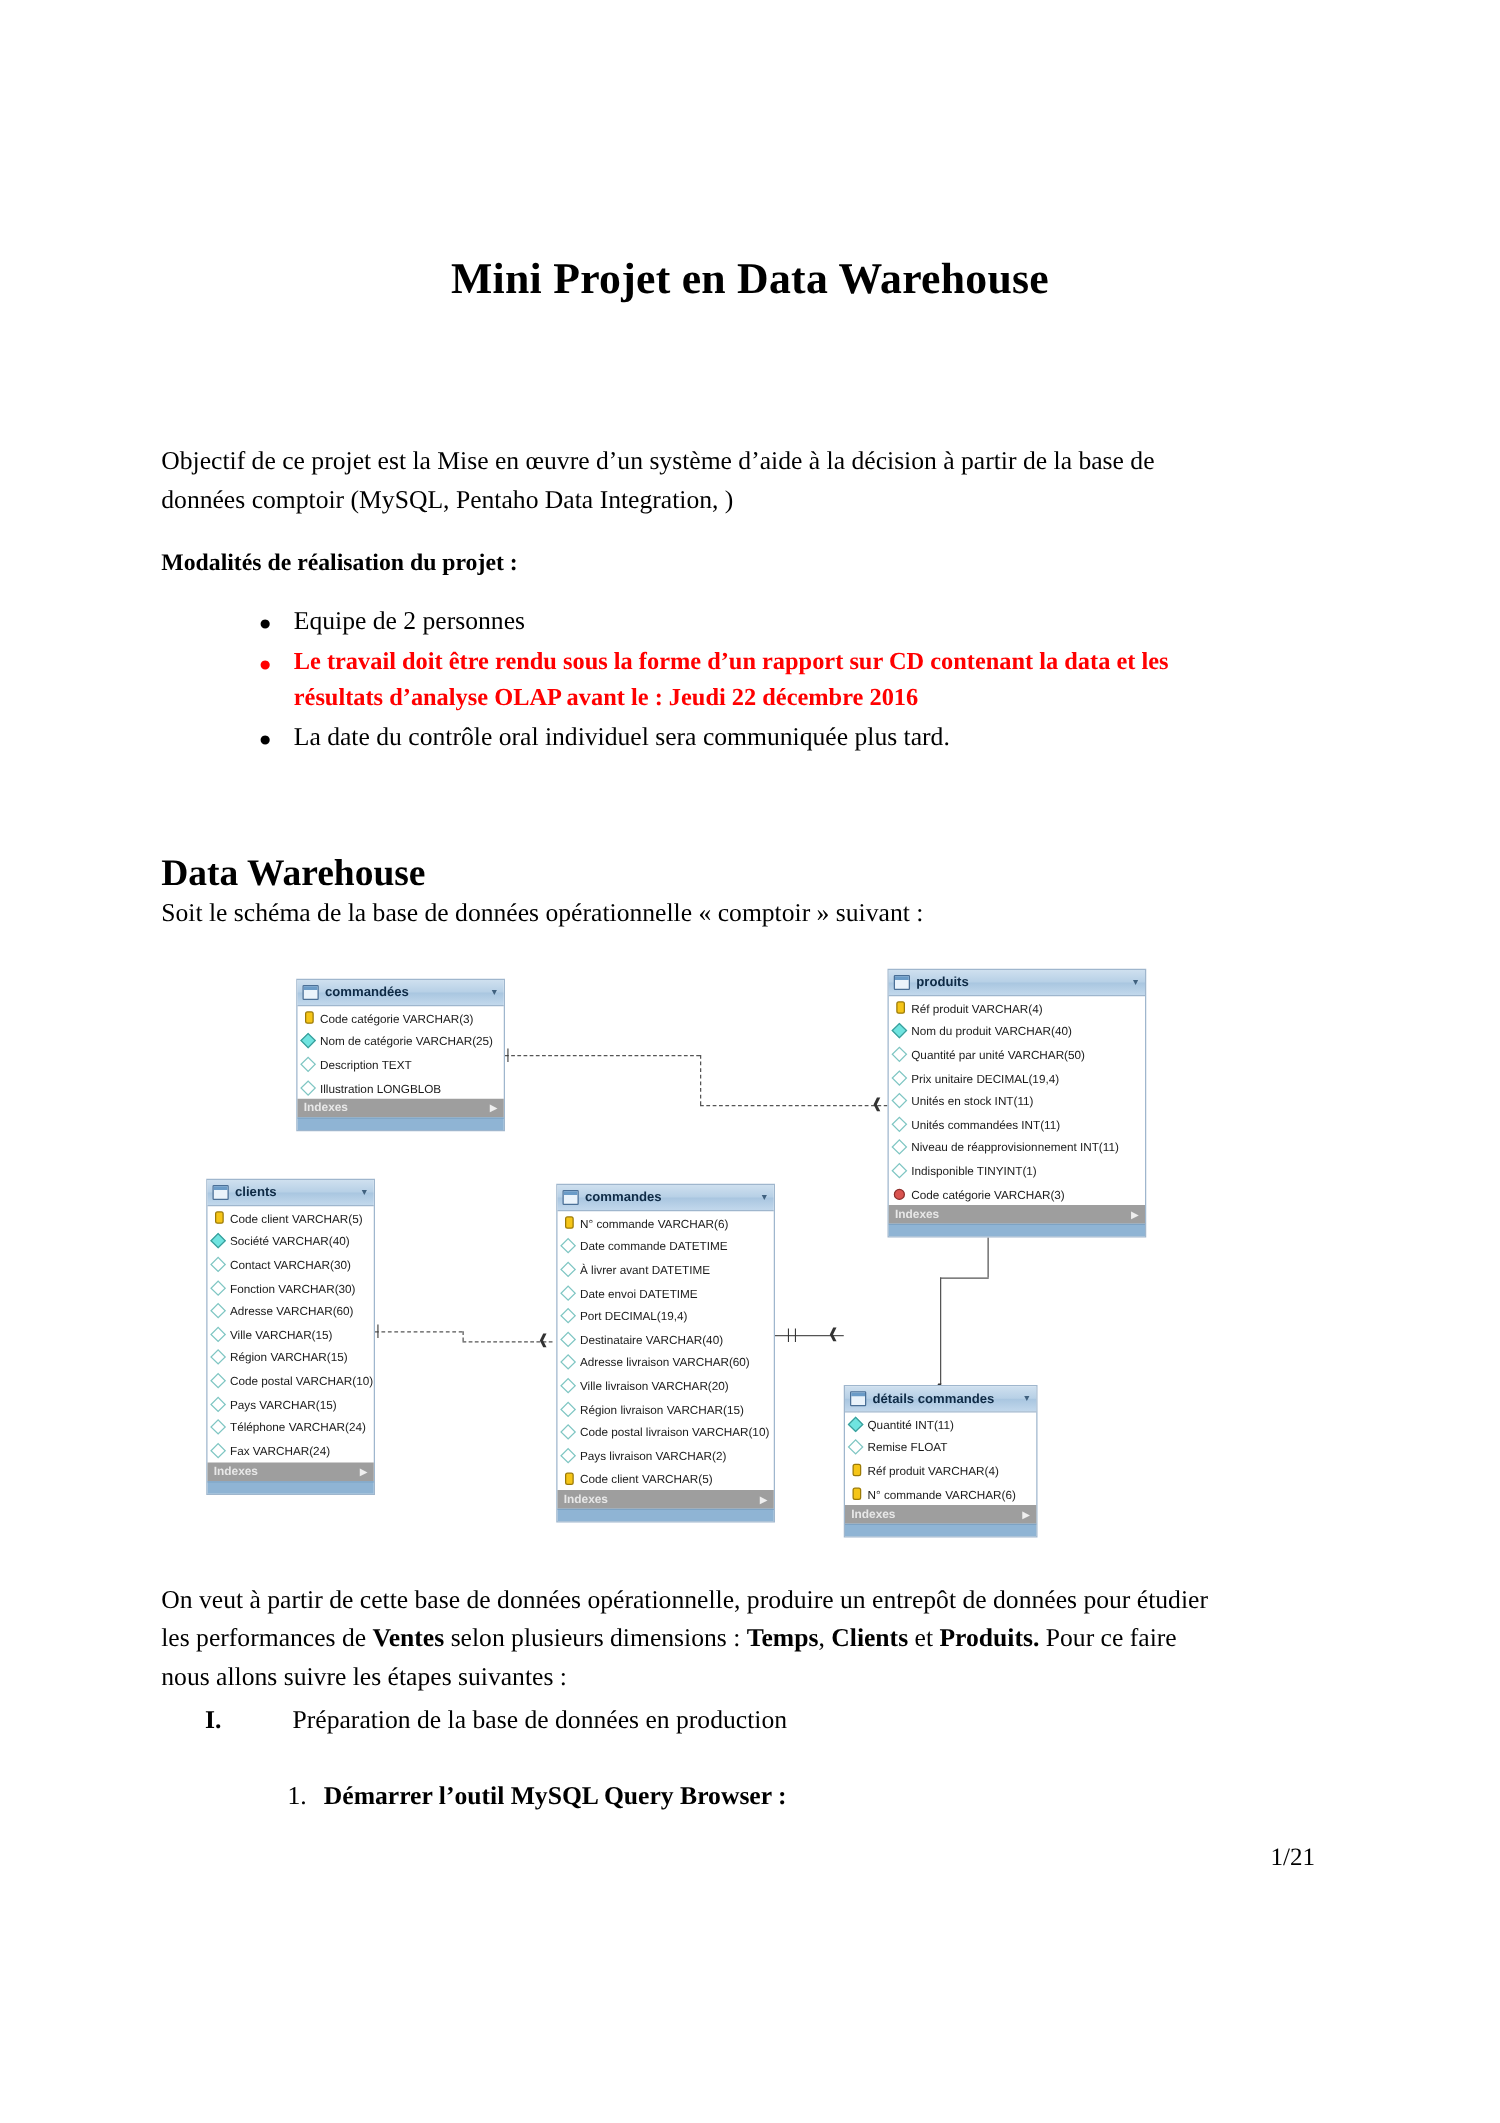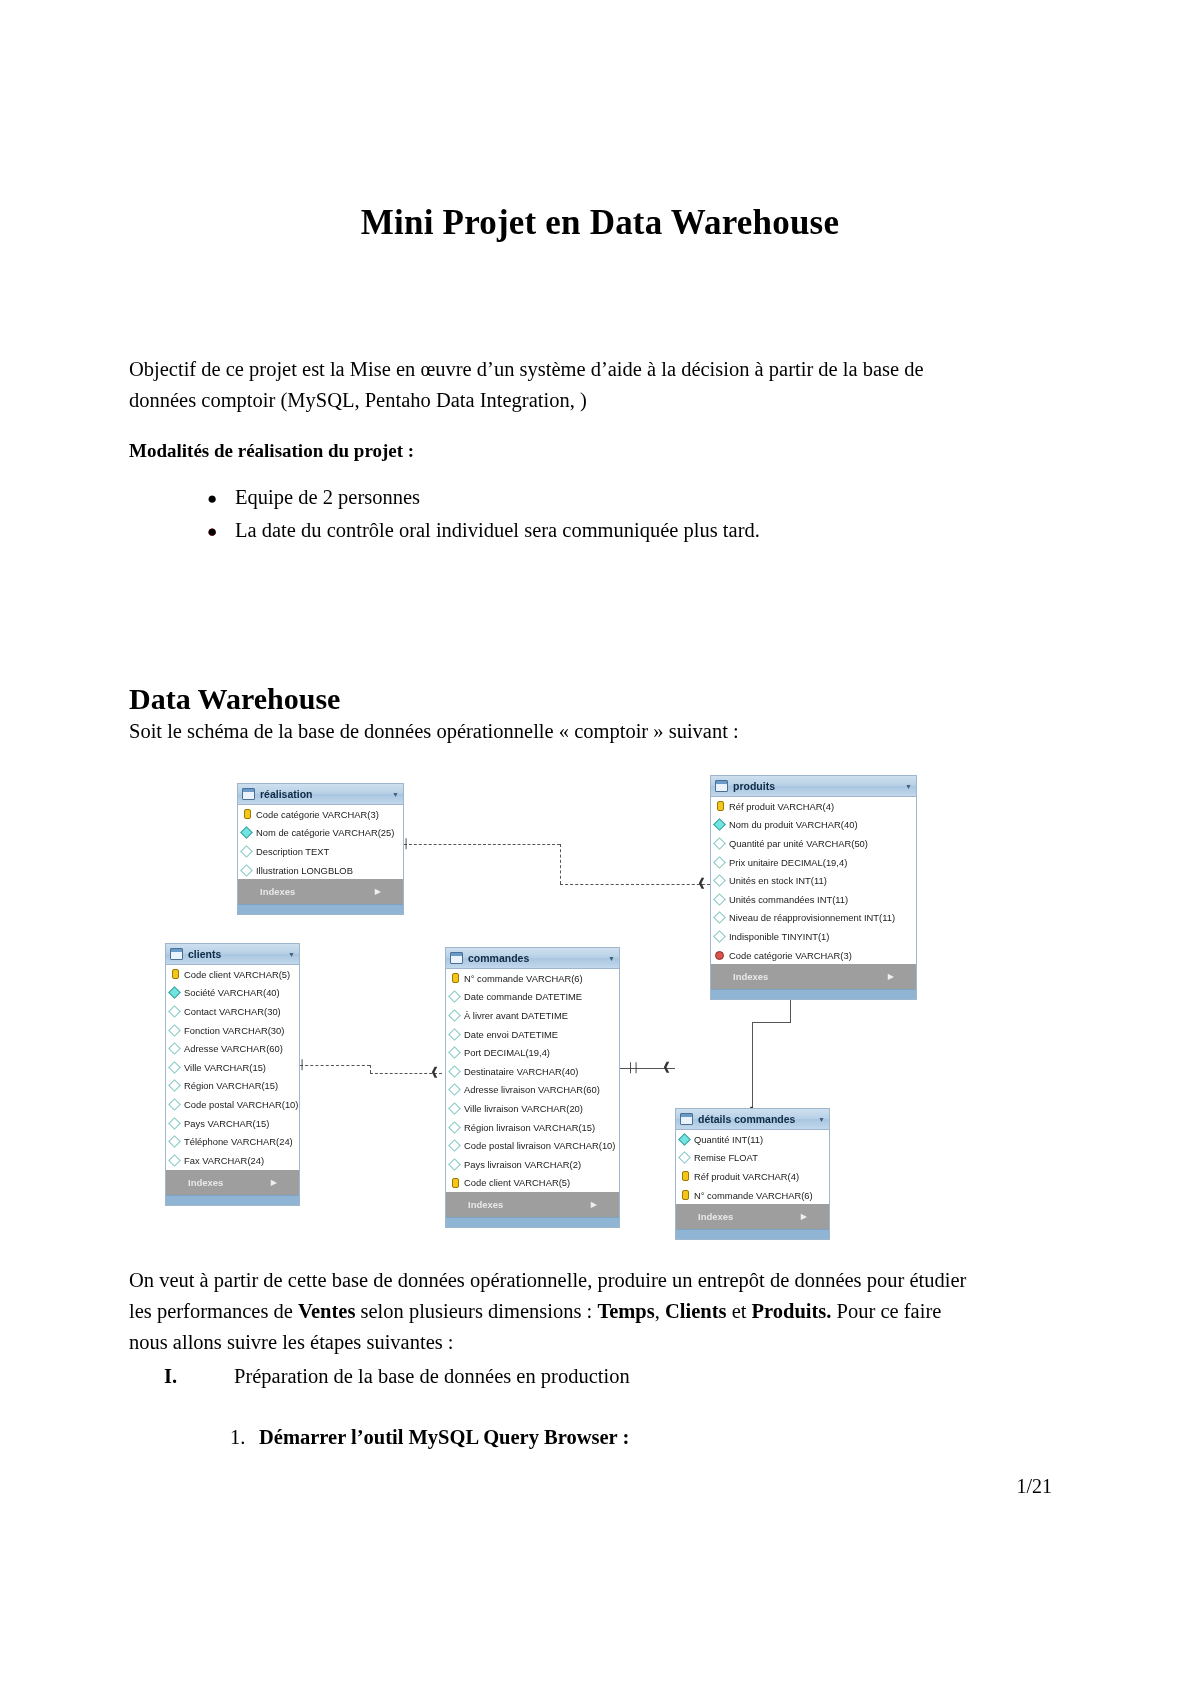--- a/index.html
+++ b/index.html
@@ -95,22 +95,22 @@
   }
   .fi.hollow{
     background:#ffffff;border:1px solid #7fc6c3;
     transform:rotate(45deg);width:7px;height:7px;margin-right:5px;
   }
   .fi.fk{
     background:#d9534f;border:1px solid #8c2f2c;border-radius:50%;
     width:7px;height:7px;margin-right:5px;
   }
   .er-foot{
-    height:25px;display:flex;align-items:center;justify-content:space-between;
-    padding:0 22px;background:#9e9e9e;color:#e8e8e8;
+    height:15px;display:flex;align-items:center;justify-content:space-between;
+    padding:0 5px;background:#9e9e9e;color:#e8e8e8;
     font-size:9.5px;font-weight:bold;
   }
   .er-foot .arrow{font-size:8px;color:#efefef;}
   .er-tail{height:9px;background:#8fb4d4;border-top:1px solid #7da3c4;}
 
   
   .rel{position:absolute;background:transparent;}
   .rel-h{border-top:1.4px dashed #555;height:0;}
   .rel-v{border-left:1.4px dashed #555;width:0;}
   .rel-hs{border-top:1.4px solid #555;height:0;}
@@ -128,20 +128,21 @@
 
   <div class="para modalites">Modalités de réalisation du projet :</div>
 
   <div class="bullets">
     <div class="bullet-row">
       <span class="dot">●</span>
       <span>Equipe de 2 personnes</span>
     </div>
     <div class="bullet-row bullet-red">
       <span class="dot">●</span>
+      <span>Le travail doit être rendu sous la forme d’un rapport sur CD contenant la data et les résultats d’analyse OLAP avant le : Jeudi 22 décembre 2016</span>
     </div>
     <div class="bullet-row">
       <span class="dot">●</span>
       <span>La date du contrôle oral individuel sera communiquée plus tard.</span>
     </div>
   </div>
 
   <div class="h2">Data Warehouse</div>
   <div class="h2-sub para">Soit le schéma de la base de données opérationnelle « comptoir » suivant :</div>
 
@@ -164,21 +165,21 @@
     <div class="crow" style="left:662px;top:300px;">❰</div>
 
     <div class="rel rel-vs" style="left:790px;top:222px;height:40px;"></div>
     <div class="rel rel-hs" style="left:752px;top:262px;width:39px;"></div>
     <div class="rel rel-vs" style="left:752px;top:262px;height:90px;"></div>
     <div class="crow" style="left:746px;top:345px;">❰</div>
 
     <div class="er-table" style="left:237px;top:23px;width:167px;">
       <div class="er-head">
         <span class="tbl-icon"></span>
-        <span class="tbl-name">réalisation</span>
+        <span class="tbl-name">commandées</span>
         <span class="caret">▼</span>
       </div>
       <div class="er-row">
           <span class="fi key"></span>
           <span>Code catégorie VARCHAR(3)</span>
         </div>
       <div class="er-row">
           <span class="fi filled"></span>
           <span>Nom de catégorie VARCHAR(25)</span>
         </div>

